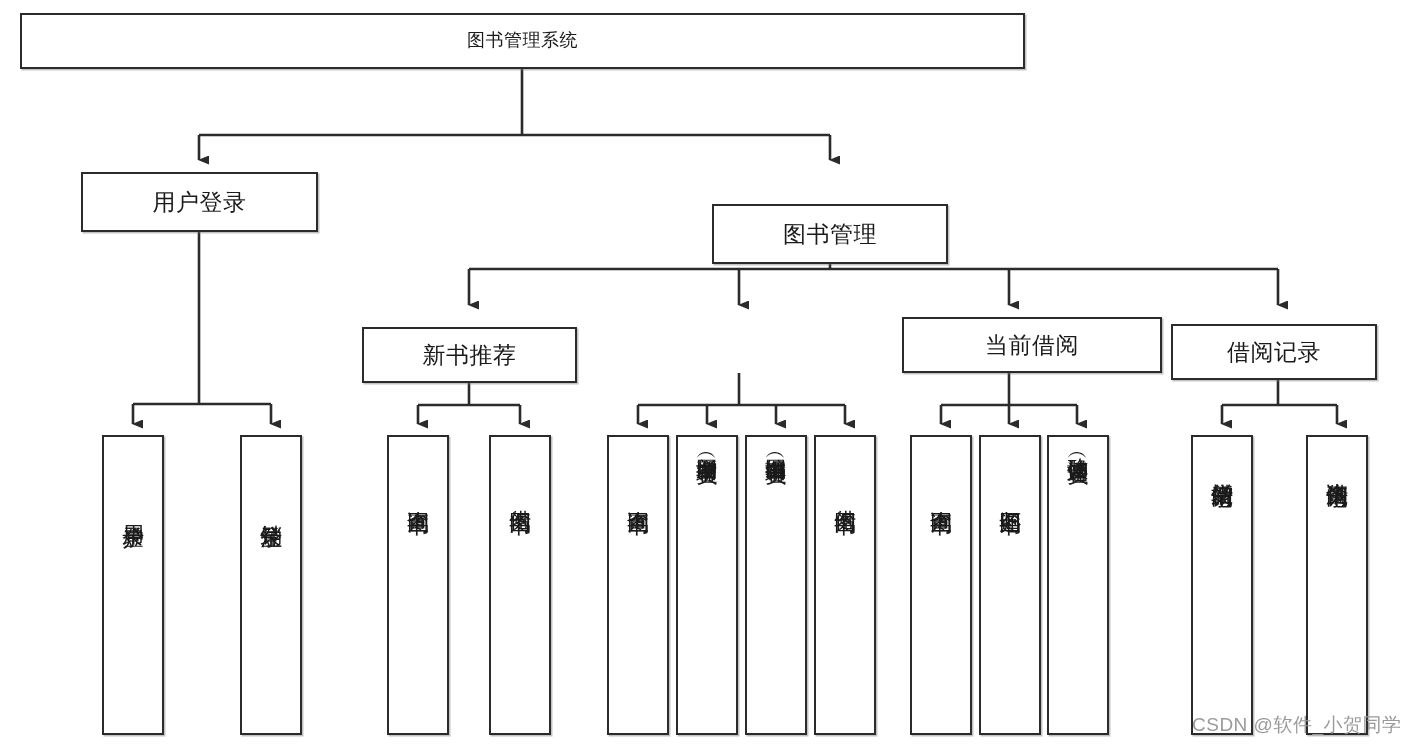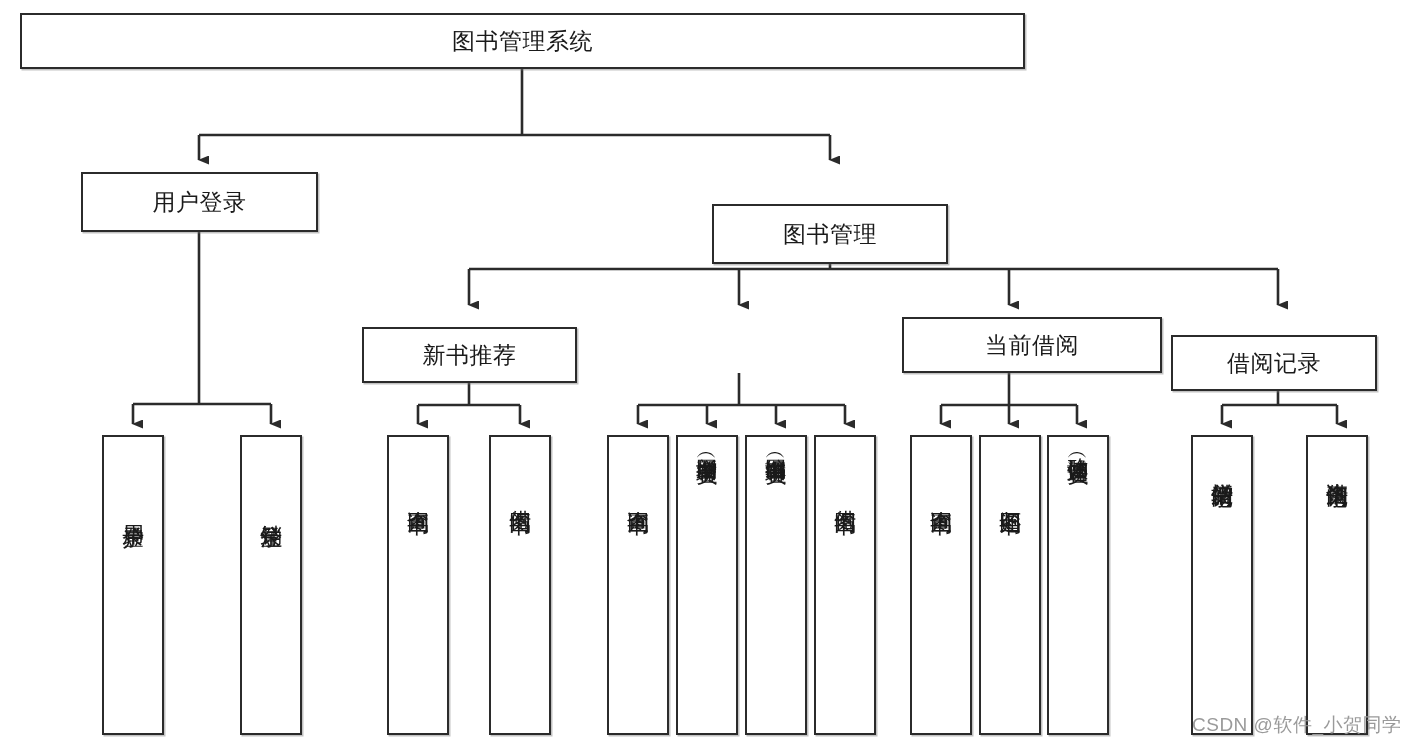--- a/index.html
+++ b/index.html
@@ -40,21 +40,21 @@
     display: block;
     line-height: 1.06;
     letter-spacing: 0.5px;
     white-space: nowrap;
   }
   .node.horizontal .node-label {
     font-size: 23px;
     text-align: center;
   }
   .node.root .node-label {
-    font-size: 23px;
+    font-size: 18px;
     text-align: right;
   }
   .node.leaf {
     align-items: flex-start;
     justify-content: center;
     padding-top: 10px;
   }
   .node.leaf .node-label {
     font-size: 22px;
     writing-mode: vertical-rl;
@@ -143,21 +143,21 @@
   <div class="node horizontal" style="left:712px; top:172px; width:236px; height:60px;margin-top:32px;">
     <span class="node-label">图书管理</span>
   </div>
 
   <div class="node horizontal" style="left:362px; top:327px; width:215px; height:56px;">
     <span class="node-label">新书推荐</span>
   </div>
   <div class="node horizontal" style="left:902px; top:317px; width:260px; height:56px;">
     <span class="node-label">当前借阅</span>
   </div>
-  <div class="node horizontal" style="left:1171px; top:335px; width:206px; height:56px;">
+  <div class="node horizontal" style="left:1171px; top:324px; width:206px; height:56px;">
     <span class="node-label">借阅记录</span>
   </div>
 
   <div class="node leaf" style="left:102px; top:435px; width:62px; height:300px; padding-top:70px;">
     <span class="node-label">用户登录</span>
   </div>
   <div class="node leaf" style="left:240px; top:435px; width:62px; height:300px; padding-top:70px;">
     <span class="node-label">注销登录</span>
   </div>
 

